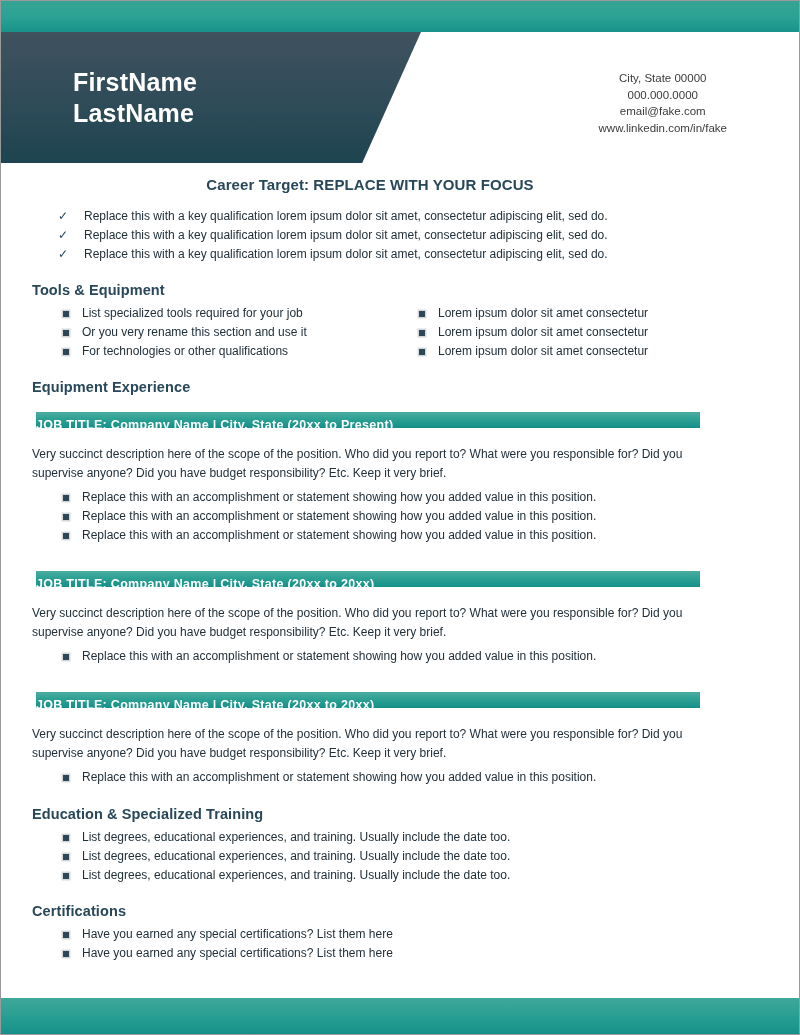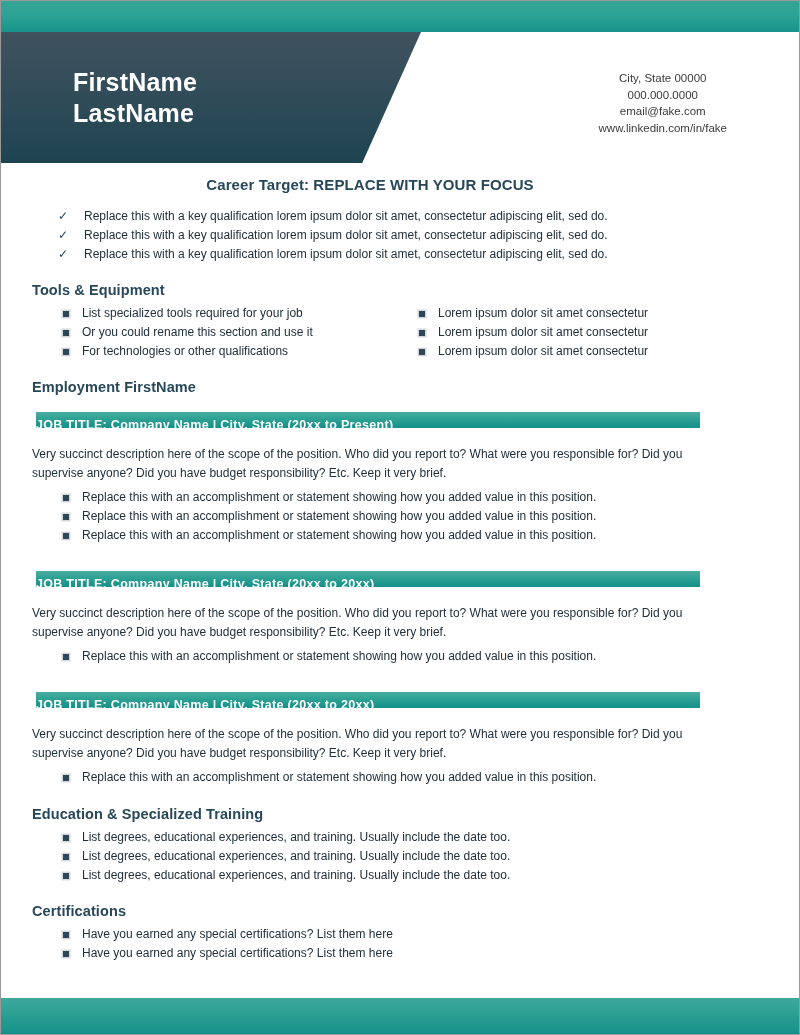--- a/index.html
+++ b/index.html
@@ -223,35 +223,35 @@
       </ul>
 
       <div class="gap-a"></div>
       <h2 class="section">Tools &amp; Equipment</h2>
       <div class="gap-b"></div>
 
       <div class="cols">
         <div class="col-l">
           <ul class="list sq">
             <li><span class="mk"></span><span>List specialized tools required for your job</span></li>
-            <li><span class="mk"></span><span>Or you could rename this section and use it</span></li>
+            <li><span class="mk"></span><span>Or you very rename this section and use it</span></li>
             <li><span class="mk"></span><span>For technologies or other qualifications</span></li>
           </ul>
         </div>
         <div class="col-r">
           <ul class="list sq">
             <li><span class="mk"></span><span>Lorem ipsum dolor sit amet consectetur</span></li>
             <li><span class="mk"></span><span>Lorem ipsum dolor sit amet consectetur</span></li>
             <li><span class="mk"></span><span>Lorem ipsum dolor sit amet consectetur</span></li>
           </ul>
         </div>
       </div>
 
       <div class="gap-a"></div>
-      <h2 class="section">Employment FirstName</h2>
+      <h2 class="section">Equipment Experience</h2>
 
       <div class="sp-bar-top"></div>
       <div class="job-bar">JOB TITLE: Company Name | City, State (20xx to Present)</div>
       <div class="sp-bar-bot"></div>
       <p class="job-desc">Very succinct description here of the scope of the position. Who did you report to? What were you responsible for? Did you supervise anyone? Did you have budget responsibility? Etc. Keep it very brief.</p>
       <div class="sp-desc"></div>
       <ul class="list sq">
         <li><span class="mk"></span><span>Replace this with an accomplishment or statement showing how you added value in this position.</span></li>
         <li><span class="mk"></span><span>Replace this with an accomplishment or statement showing how you added value in this position.</span></li>
         <li><span class="mk"></span><span>Replace this with an accomplishment or statement showing how you added value in this position.</span></li>

